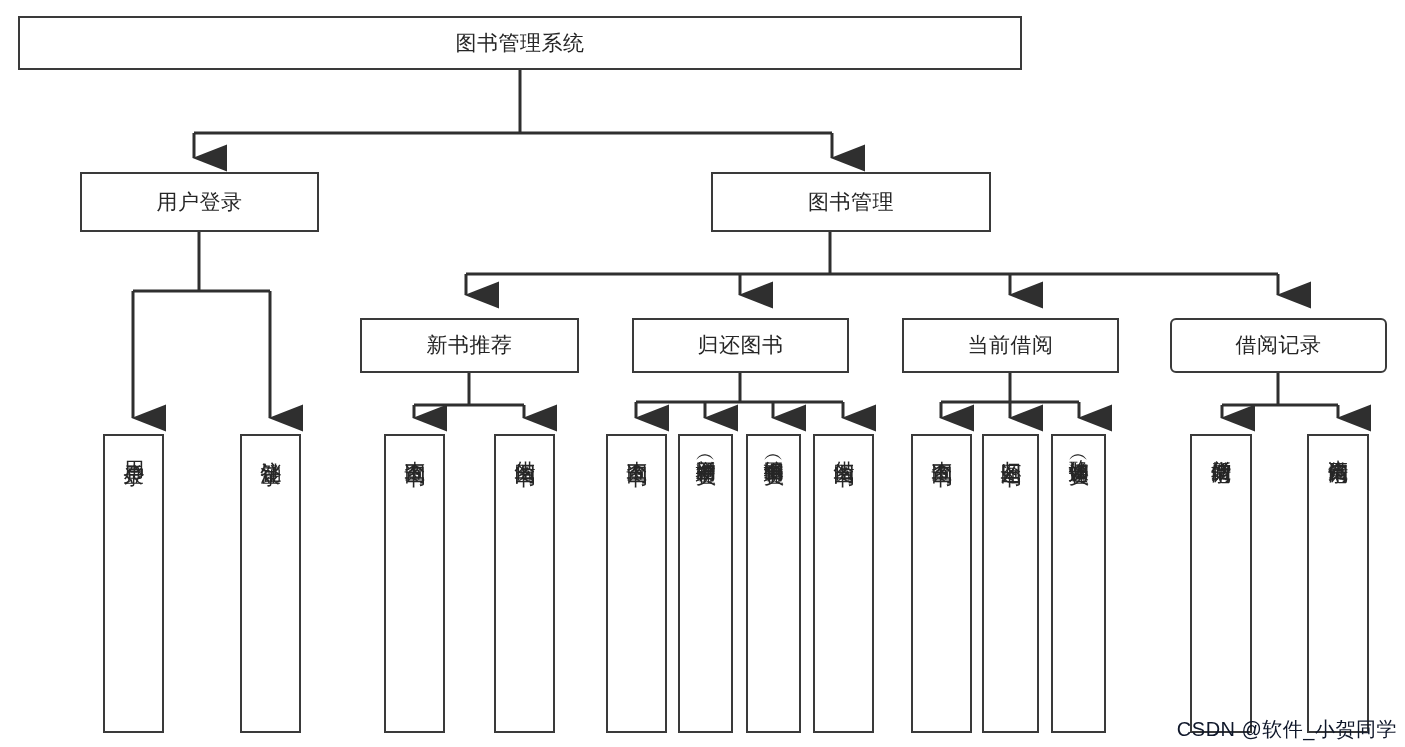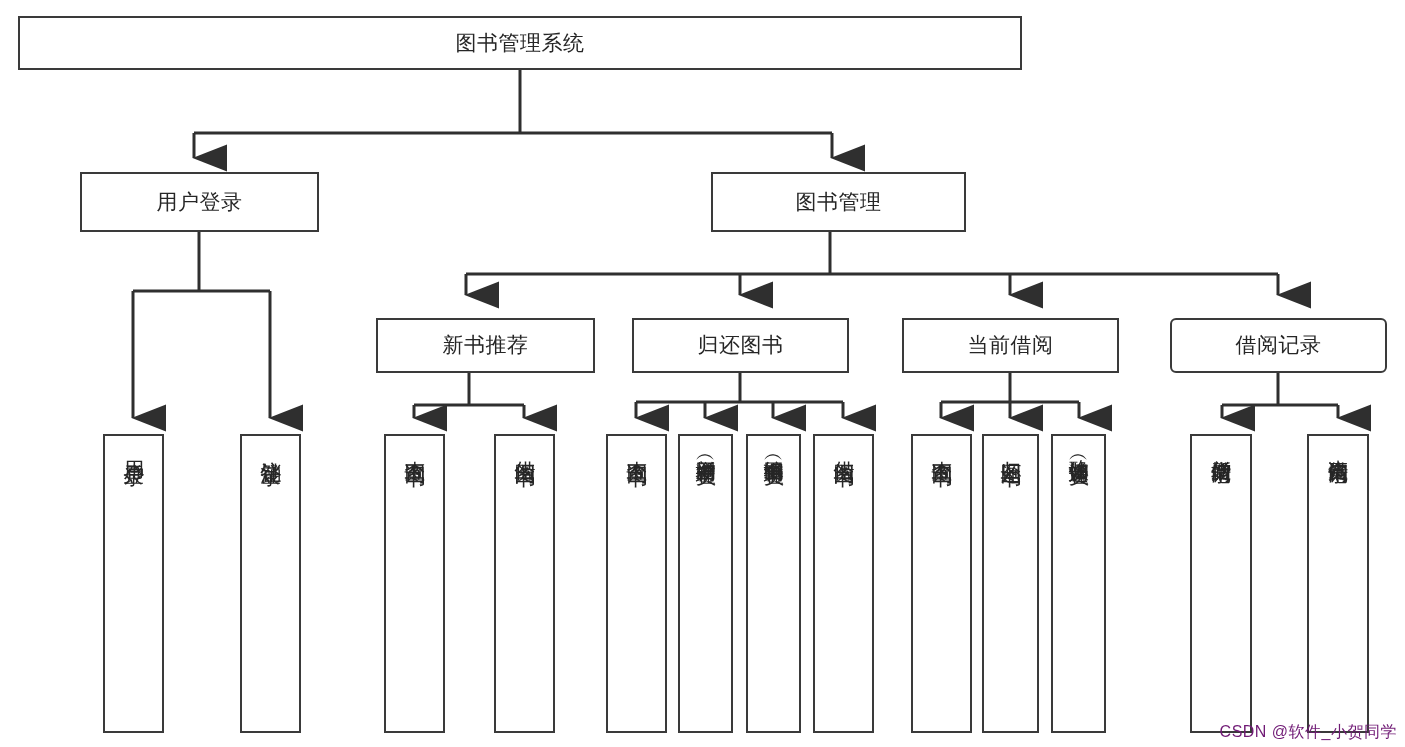--- a/index.html
+++ b/index.html
@@ -59,22 +59,22 @@
     white-space: nowrap;
   }
   .node.vert.tight .lbl {
     font-size: 20px;
     letter-spacing: 1px;
   }
   #watermark {
     position: absolute;
     right: 8px;
     bottom: 4px;
-    font-size: 16px;
-    color: #701a75;
+    font-size: 20px;
+    color: #0f172a;
     z-index: 5;
     white-space: nowrap;
     letter-spacing: 0.5px;
   }
 </style>
 </head>
 <body>
 
 <div id="canvas">
 
@@ -128,25 +128,25 @@
     </g>
   </svg>
 
   <div class="node horiz" style="left:18px; top:16px; width:1004px; height:54px;">
     <span class="lbl">图书管理系统</span>
   </div>
 
   <div class="node horiz" style="left:80px; top:172px; width:239px; height:60px;">
     <span class="lbl">用户登录</span>
   </div>
-  <div class="node horiz" style="left:711px; top:172px; width:255px; height:60px;">
+  <div class="node horiz" style="left:711px; top:172px; width:280px; height:60px;">
     <span class="lbl">图书管理</span>
   </div>
 
-  <div class="node horiz" style="left:376px; top:318px; width:219px; height:55px;">
+  <div class="node horiz" style="left:360px; top:318px; width:219px; height:55px;">
     <span class="lbl">新书推荐</span>
   </div>
   <div class="node horiz" style="left:632px; top:318px; width:217px; height:55px;">
     <span class="lbl">归还图书</span>
   </div>
   <div class="node horiz" style="left:902px; top:318px; width:217px; height:55px;align-items:center;">
     <span class="lbl">当前借阅</span>
   </div>
   <div class="node horiz" style="left:1170px; top:318px; width:217px; height:55px;border-radius:6px;">
     <span class="lbl">借阅记录</span>

